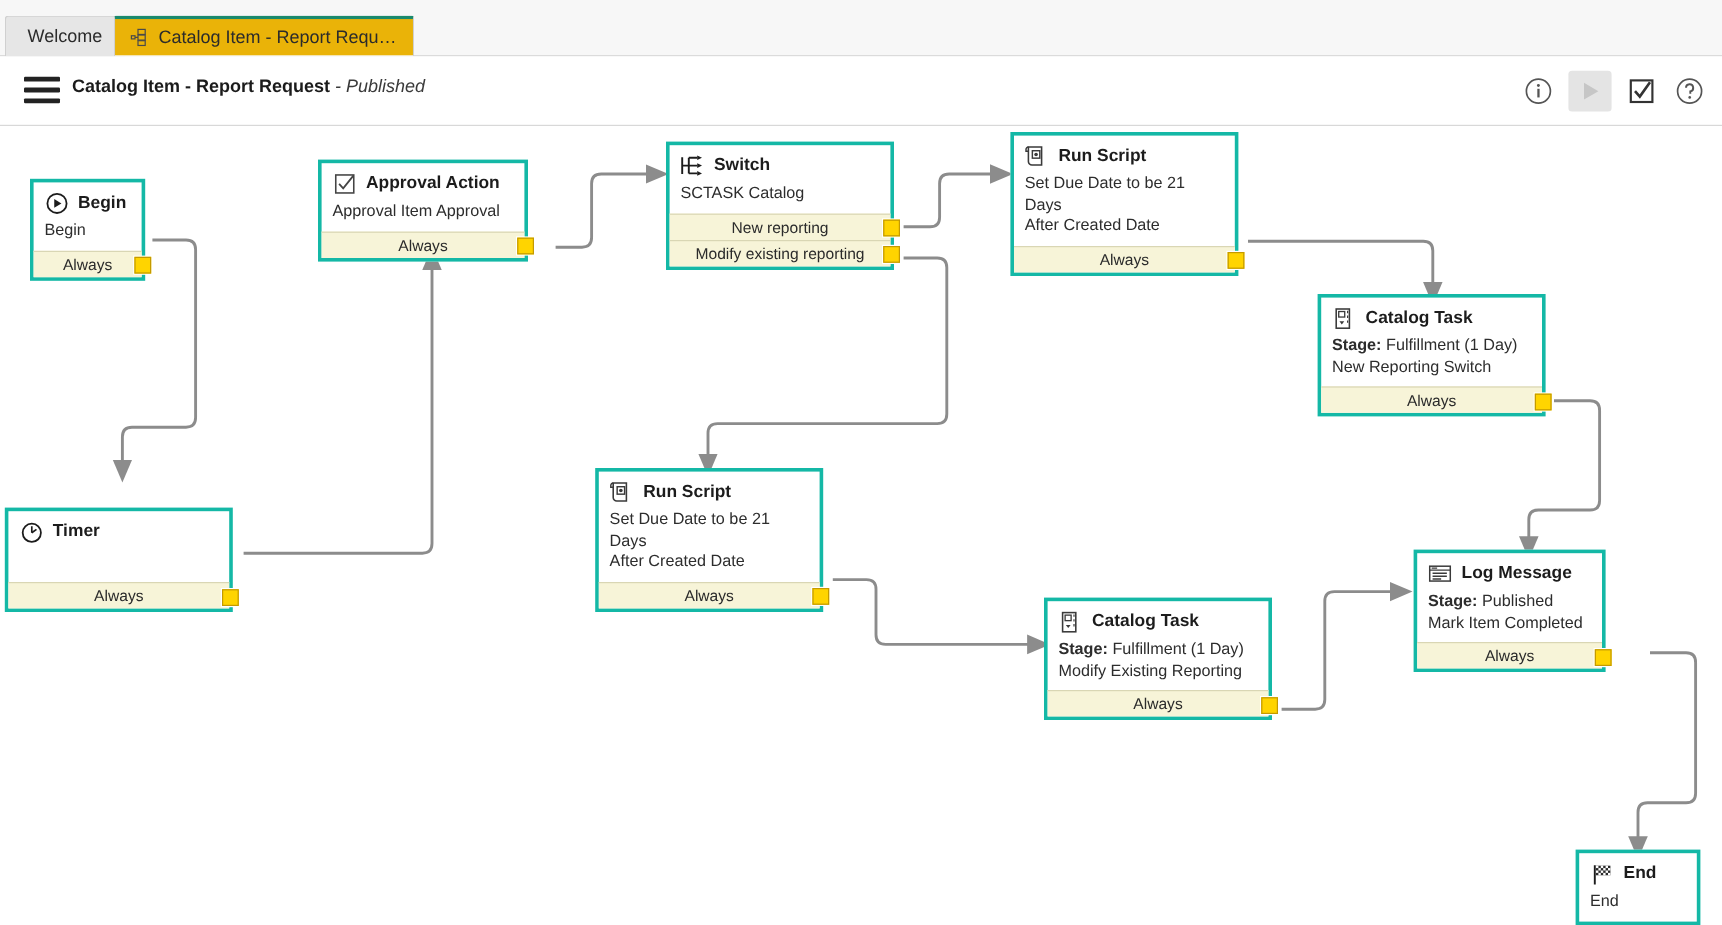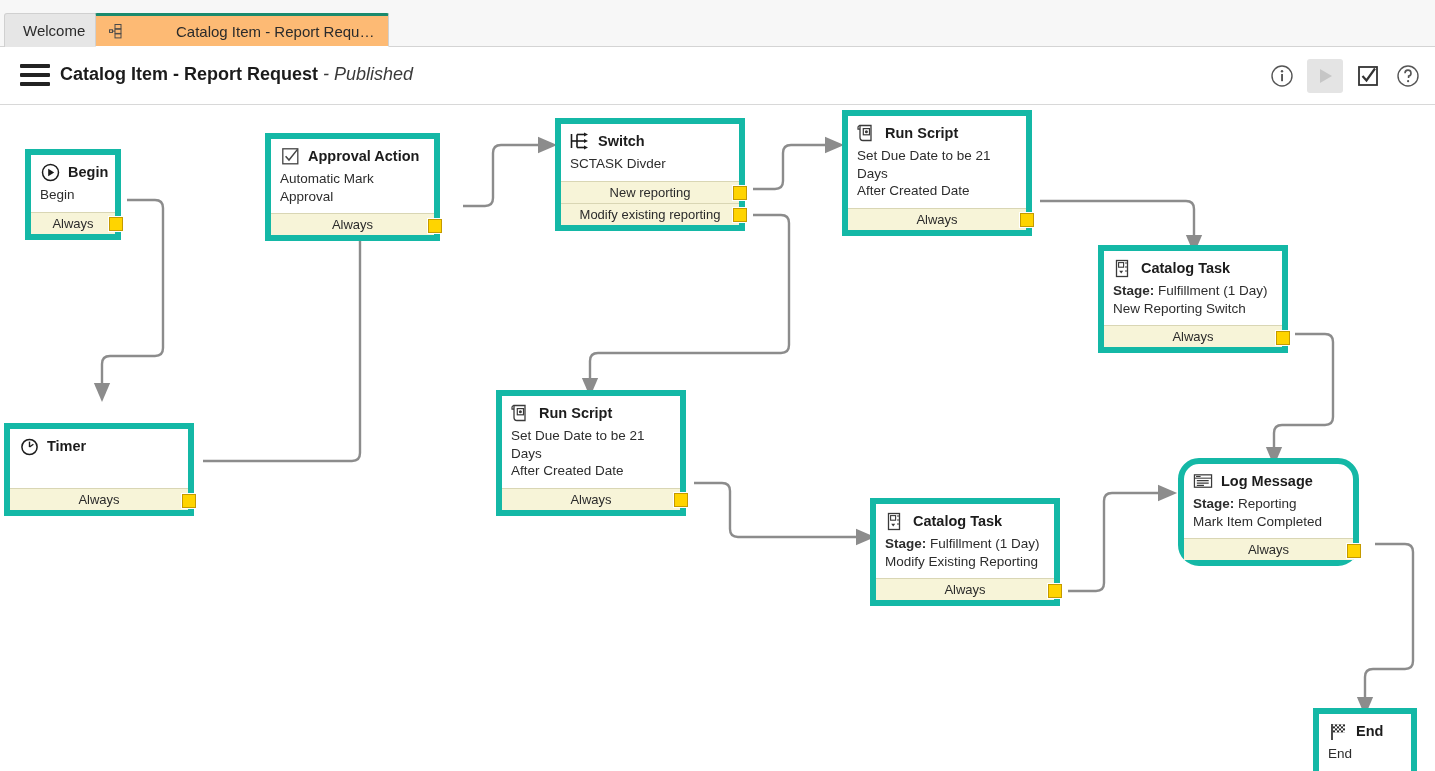--- a/index.html
+++ b/index.html
@@ -27,46 +27,45 @@
   }
   .tab-welcome{
     left:4px;padding:0 18px;
     background:#e6e6e6;
     border:1px solid #d0d0d0;
     border-bottom:none;
     border-radius:3px 3px 0 0;
   }
   .tab-active{
     left:95px;padding:0 14px 0 12px;
-    background:#fdba74;
+    background:#eab308;
     border:1px solid #d0d0d0;
     border-bottom:1px solid #ffffff;
     border-top:3px solid #1a8a6d;
     border-radius:2px 2px 0 0;
     z-index:3;
-    gap:44px;
   }
   .tab-icon{margin-right:8px;display:flex;align-items:center;}
   
   .headerbar{
     position:absolute;left:0;top:47px;width:1435px;height:58px;
     background:#ffffff;border-bottom:1px solid #d8d8d8;
     box-sizing:border-box;
   }
   .hamburger{
     position:absolute;left:20px;top:64px;width:30px;height:22px;
     cursor:pointer;
   }
   .hamburger span{
     display:block;height:4px;background:#222;margin-bottom:5px;border-radius:1px;
   }
   .hamburger span:last-child{margin-bottom:0;}
   .page-title{
     position:absolute;left:60px;top:64px;
-    font-size:18px;color:#1b1b1b;font-weight:bold;white-space:nowrap;
+    font-size:15px;color:#1b1b1b;font-weight:bold;white-space:nowrap;
   }
   .page-title .state{font-weight:normal;font-style:italic;color:#3a3a3a;}
   .toolbar{
     position:absolute;right:12px;top:57px;height:38px;
     display:flex;align-items:center;gap:10px;
   }
   .tb-btn{
     width:30px;height:30px;display:flex;align-items:center;justify-content:center;
     cursor:pointer;
   }
@@ -76,21 +75,21 @@
   
   .canvas{
     position:absolute;left:0;top:105px;width:1435px;height:666px;
     background:#ffffff;overflow:hidden;
   }
   .edges{position:absolute;left:0;top:0;width:1435px;height:666px;}
   
   .node{
     position:absolute;
     background:#ffffff;
-    border:6px solid #14b8a6;
+    border:3px solid #14b8a6;
     box-sizing:border-box;
     z-index:2;
     cursor:pointer;
   }
   .node-body{padding:7px 9px 8px 9px;}
   .node-head{
     display:flex;align-items:center;gap:8px;
     font-size:14.5px;font-weight:bold;color:#1c1c1c;
     margin-bottom:4px;line-height:18px;
   }
@@ -234,21 +233,21 @@
     <div class="node-body">
       <div class="node-head">
         <span class="node-ico">
           <svg width="19" height="19" viewBox="0 0 19 19">
             <rect x="1.8" y="1.8" width="15" height="15" fill="none" stroke="#444" stroke-width="1.3"></rect>
             <polyline points="4.6,9.2 8,13 16.5,2.4" fill="none" stroke="#444" stroke-width="1.5"></polyline>
           </svg>
         </span>
         <span>Approval Action</span>
       </div>
-      <div class="node-sub">Automatic Mark Approval</div>
+      <div class="node-sub">Approval Item Approval</div>
     </div>
     <div class="out">
       <span>Always</span>
       <span class="port"></span>
     </div>
   </div>
 
   <div class="node" style="left:555px;top:13px;width:190px;">
     <div class="node-body">
       <div class="node-head">
@@ -260,21 +259,21 @@
             <line x1="7" y1="3.5" x2="14" y2="3.5" stroke="#1c1c1c" stroke-width="1.6"></line>
             <line x1="7" y1="10" x2="14" y2="10" stroke="#1c1c1c" stroke-width="1.6"></line>
             <line x1="7" y1="16.5" x2="14" y2="16.5" stroke="#1c1c1c" stroke-width="1.6"></line>
             <polygon points="14,1.6 18,3.5 14,5.4" fill="#1c1c1c"></polygon>
             <polygon points="14,8.1 18,10 14,11.9" fill="#1c1c1c"></polygon>
             <polygon points="14,14.6 18,16.5 14,18.4" fill="#1c1c1c"></polygon>
           </svg>
         </span>
         <span>Switch</span>
       </div>
-      <div class="node-sub">SCTASK Divder</div>
+      <div class="node-sub">SCTASK Catalog</div>
     </div>
     <div class="out">
       <span>New reporting</span>
       <span class="port"></span>
     </div>
     <div class="out">
       <span>Modify existing reporting</span>
       <span class="port"></span>
     </div>
   </div>
@@ -392,37 +391,37 @@
         <div><b>Stage:</b><span> Fulfillment (1 Day)</span></div>
         <div>Modify Existing Reporting</div>
       </div>
     </div>
     <div class="out">
       <span>Always</span>
       <span class="port"></span>
     </div>
   </div>
 
-  <div class="node" style="left:1178px;top:353px;width:181px;border-radius:21px;">
+  <div class="node" style="left:1178px;top:353px;width:160px;">
     <div class="node-body">
       <div class="node-head">
         <span class="node-ico">
           <svg width="21" height="19" viewBox="0 0 21 19">
             <rect x="1.5" y="2.5" width="18" height="13" fill="none" stroke="#3a3a3a" stroke-width="1.3"></rect>
             <line x1="1.5" y1="6" x2="19.5" y2="6" stroke="#3a3a3a" stroke-width="1.1"></line>
             <line x1="4" y1="8.6" x2="16.5" y2="8.6" stroke="#3a3a3a" stroke-width="1.3"></line>
             <line x1="4" y1="11.2" x2="16.5" y2="11.2" stroke="#3a3a3a" stroke-width="1.3"></line>
             <line x1="4" y1="13.6" x2="11.5" y2="13.6" stroke="#3a3a3a" stroke-width="1.3"></line>
             <line x1="3.2" y1="4.2" x2="8" y2="4.2" stroke="#3a3a3a" stroke-width="1.1"></line>
           </svg>
         </span>
         <span>Log Message</span>
       </div>
       <div class="node-sub">
-        <div><b>Stage:</b><span> Reporting</span></div>
+        <div><b>Stage:</b><span> Published</span></div>
         <div>Mark Item Completed</div>
       </div>
     </div>
     <div class="out">
       <span>Always</span>
       <span class="port"></span>
     </div>
   </div>
 
   <div class="node" style="left:1313px;top:603px;width:104px;">

